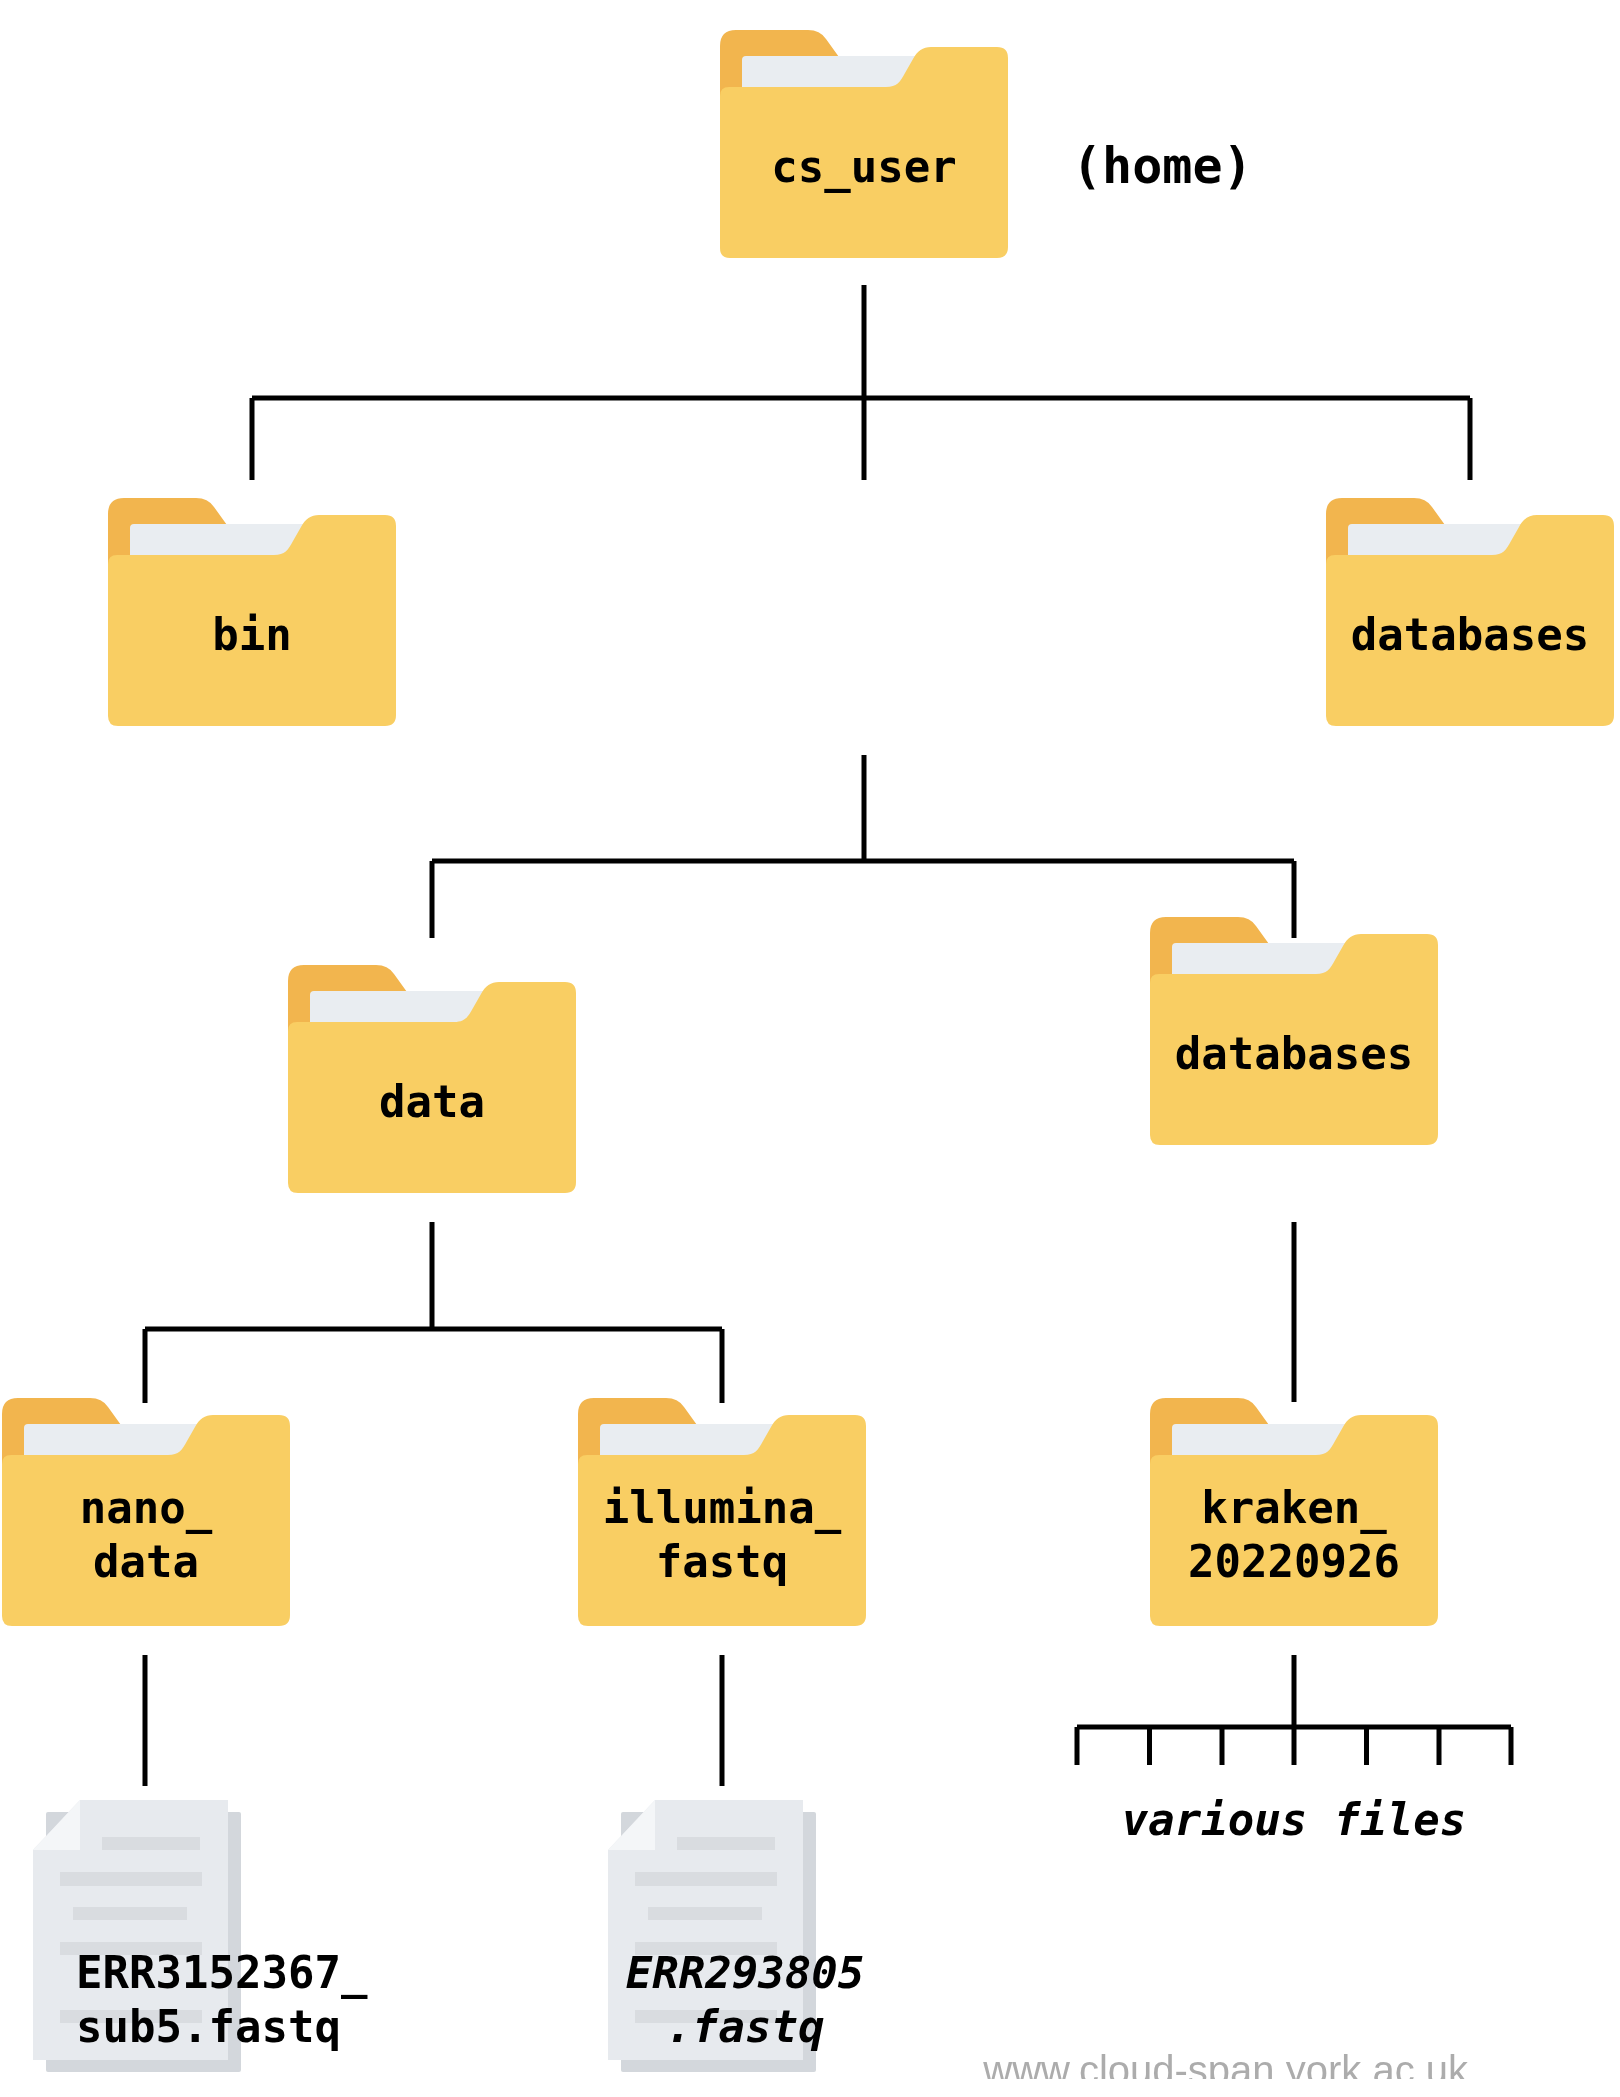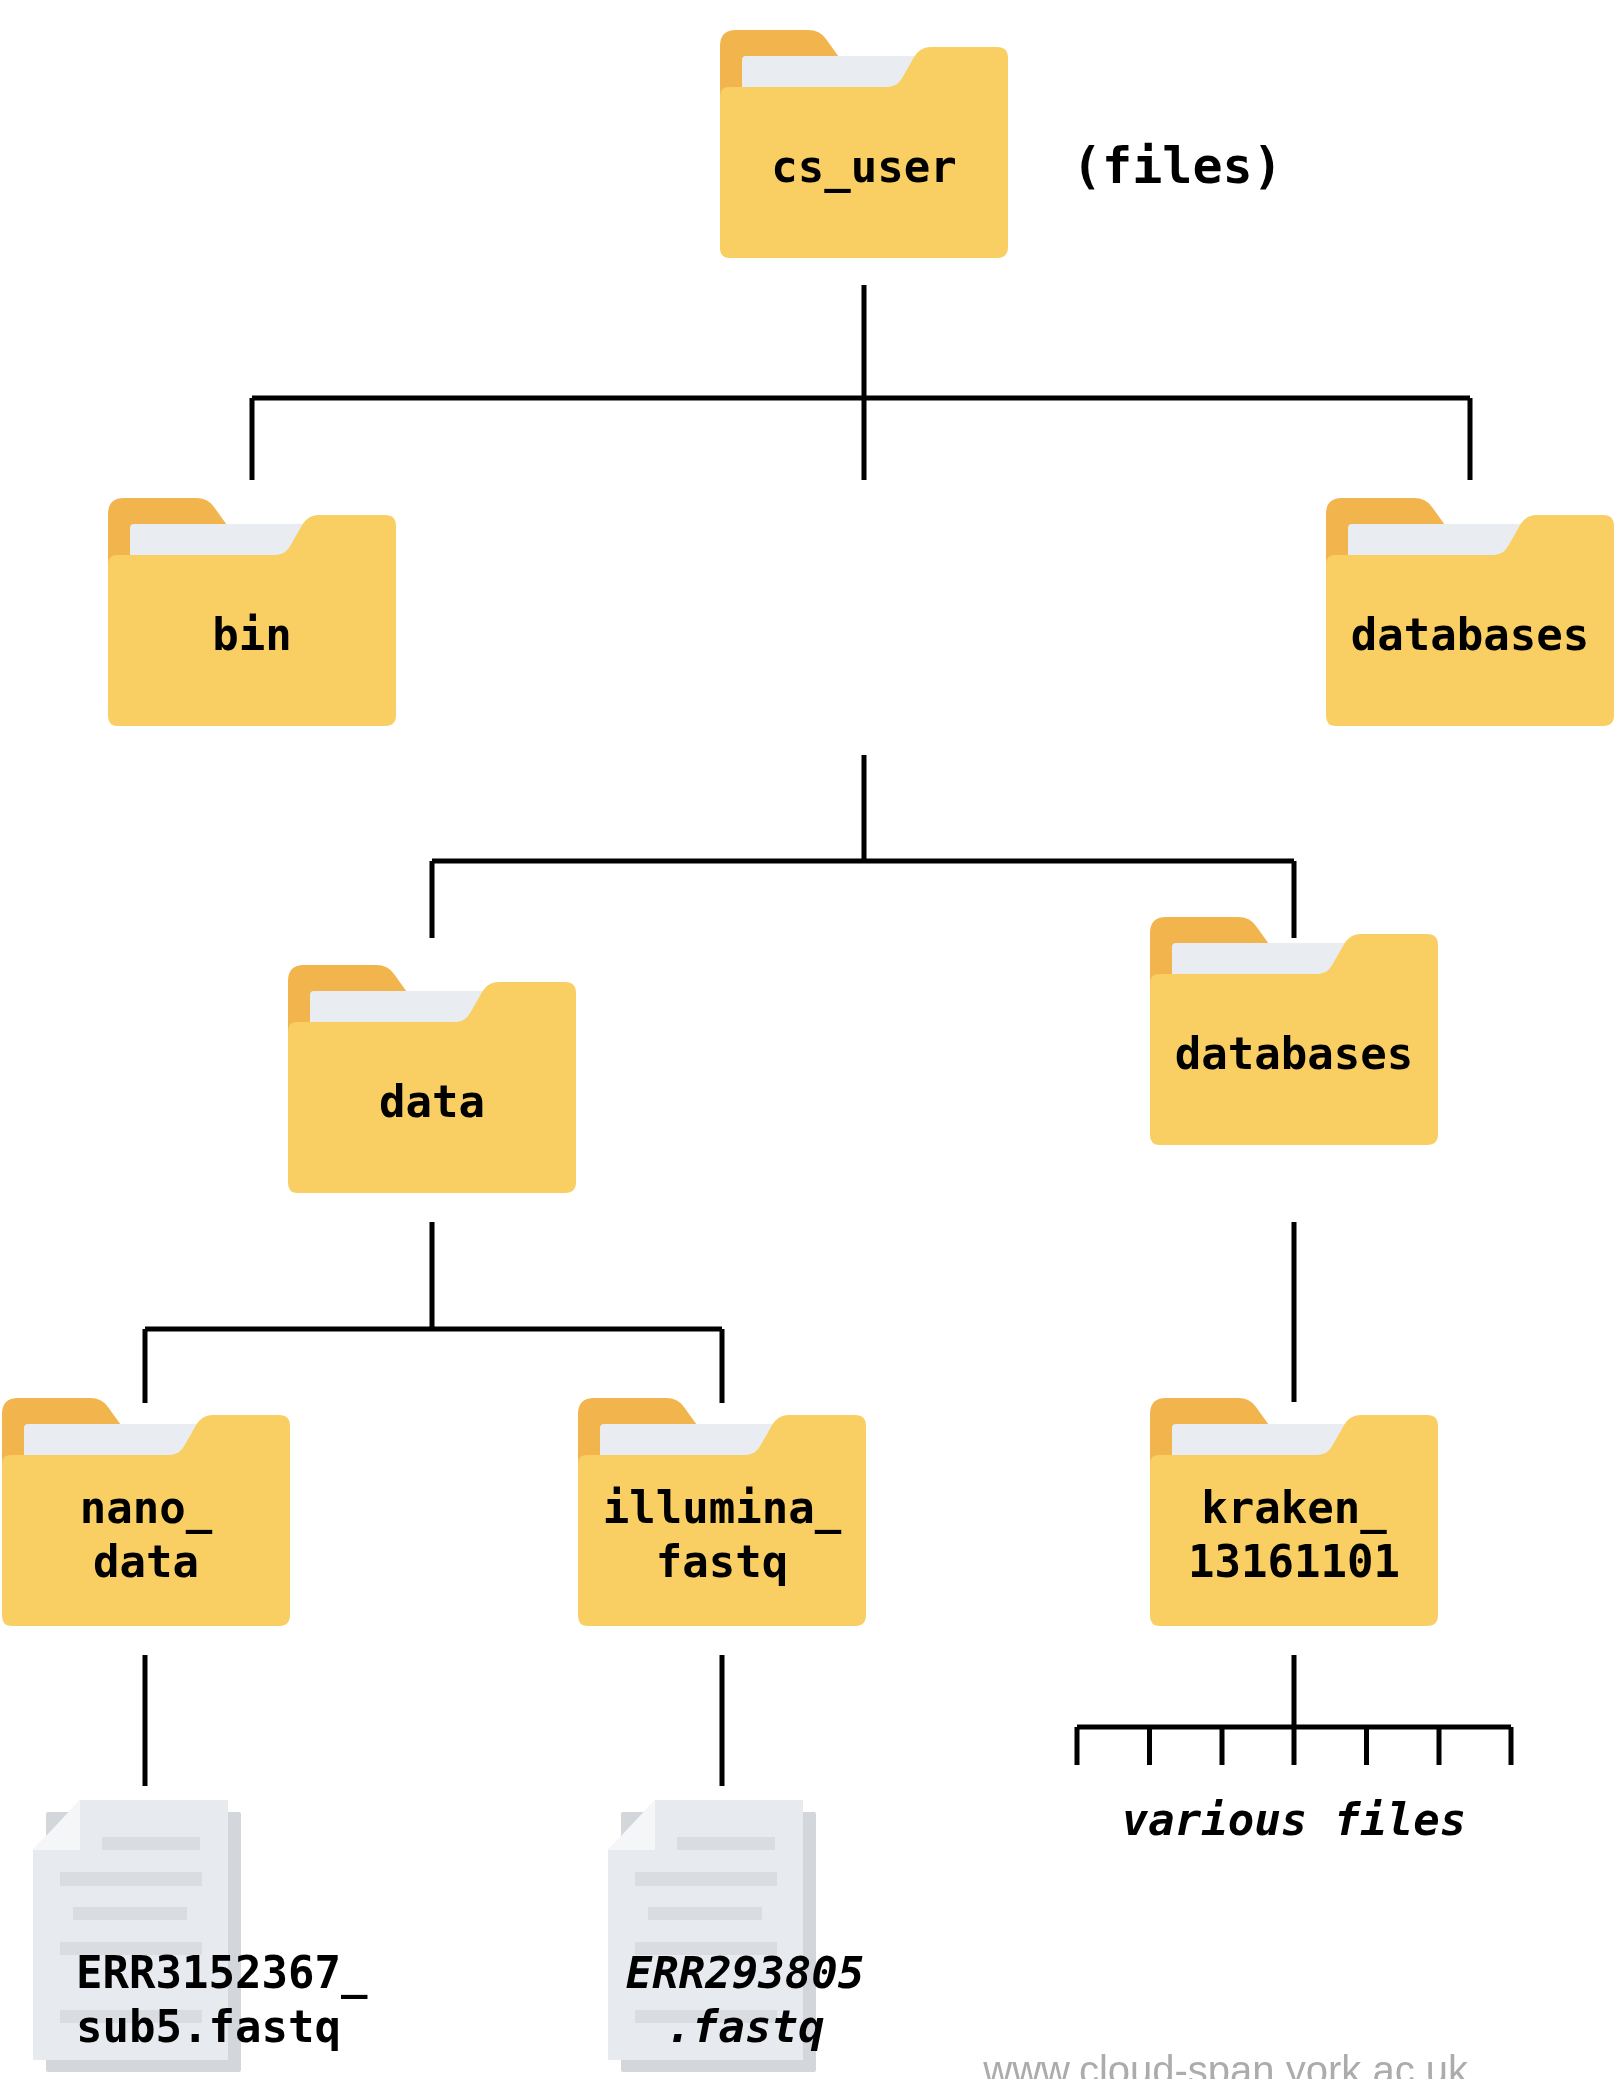--- a/index.html
+++ b/index.html
@@ -101,21 +101,21 @@
       M145 1655 V1786
       M722 1655 V1786"></path>
   </svg>
 
   <div class="node" style="left:720px;top:30px">
     <svg viewBox="0 0 288 228" width="288" height="228">
         <use href="#folder-shape"></use>
       </svg>
     <div class="folder-label">cs_user</div>
   </div>
-  <div class="annotation" style="left:1072px;top:138px">(files)</div>
+  <div class="annotation" style="left:1072px;top:138px">(home)</div>
 
   <div class="node" style="left:108px;top:498px">
     <svg viewBox="0 0 288 228" width="288" height="228">
         <use href="#folder-shape"></use>
       </svg>
     <div class="folder-label">bin</div>
   </div>
 
 
   <div class="node" style="left:1326px;top:498px">
@@ -153,21 +153,21 @@
       </svg>
     <div class="folder-label">illumina_
 fastq</div>
   </div>
 
   <div class="node" style="left:1150px;top:1398px">
     <svg viewBox="0 0 288 228" width="288" height="228">
         <use href="#folder-shape"></use>
       </svg>
     <div class="folder-label">kraken_
-13161101</div>
+20220926</div>
   </div>
 
   <div class="file-node" style="left:33px;top:1800px">
     <svg viewBox="0 0 210 274" width="210" height="274">
         <use href="#file-shape"></use>
       </svg>
   </div>
   <div class="file-node" style="left:608px;top:1800px">
     <svg viewBox="0 0 210 274" width="210" height="274">
         <use href="#file-shape"></use>

